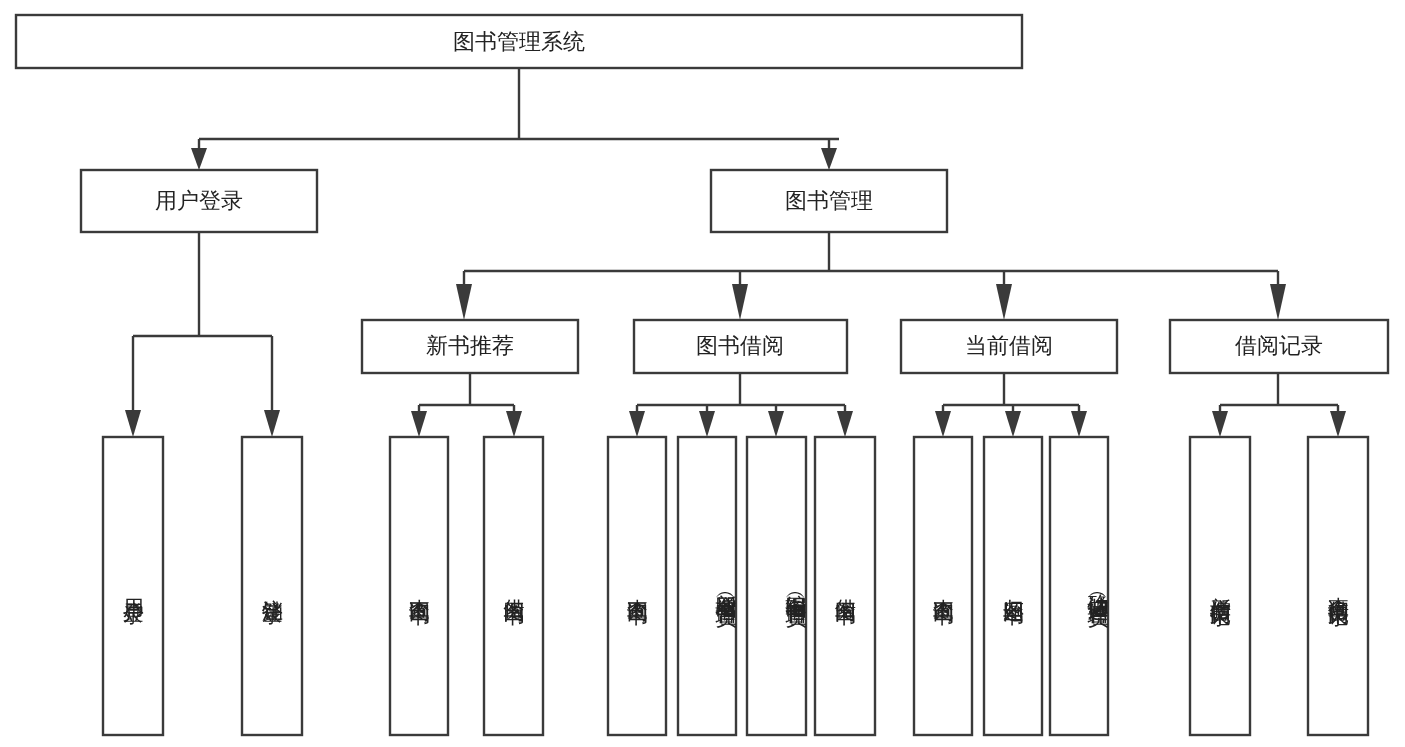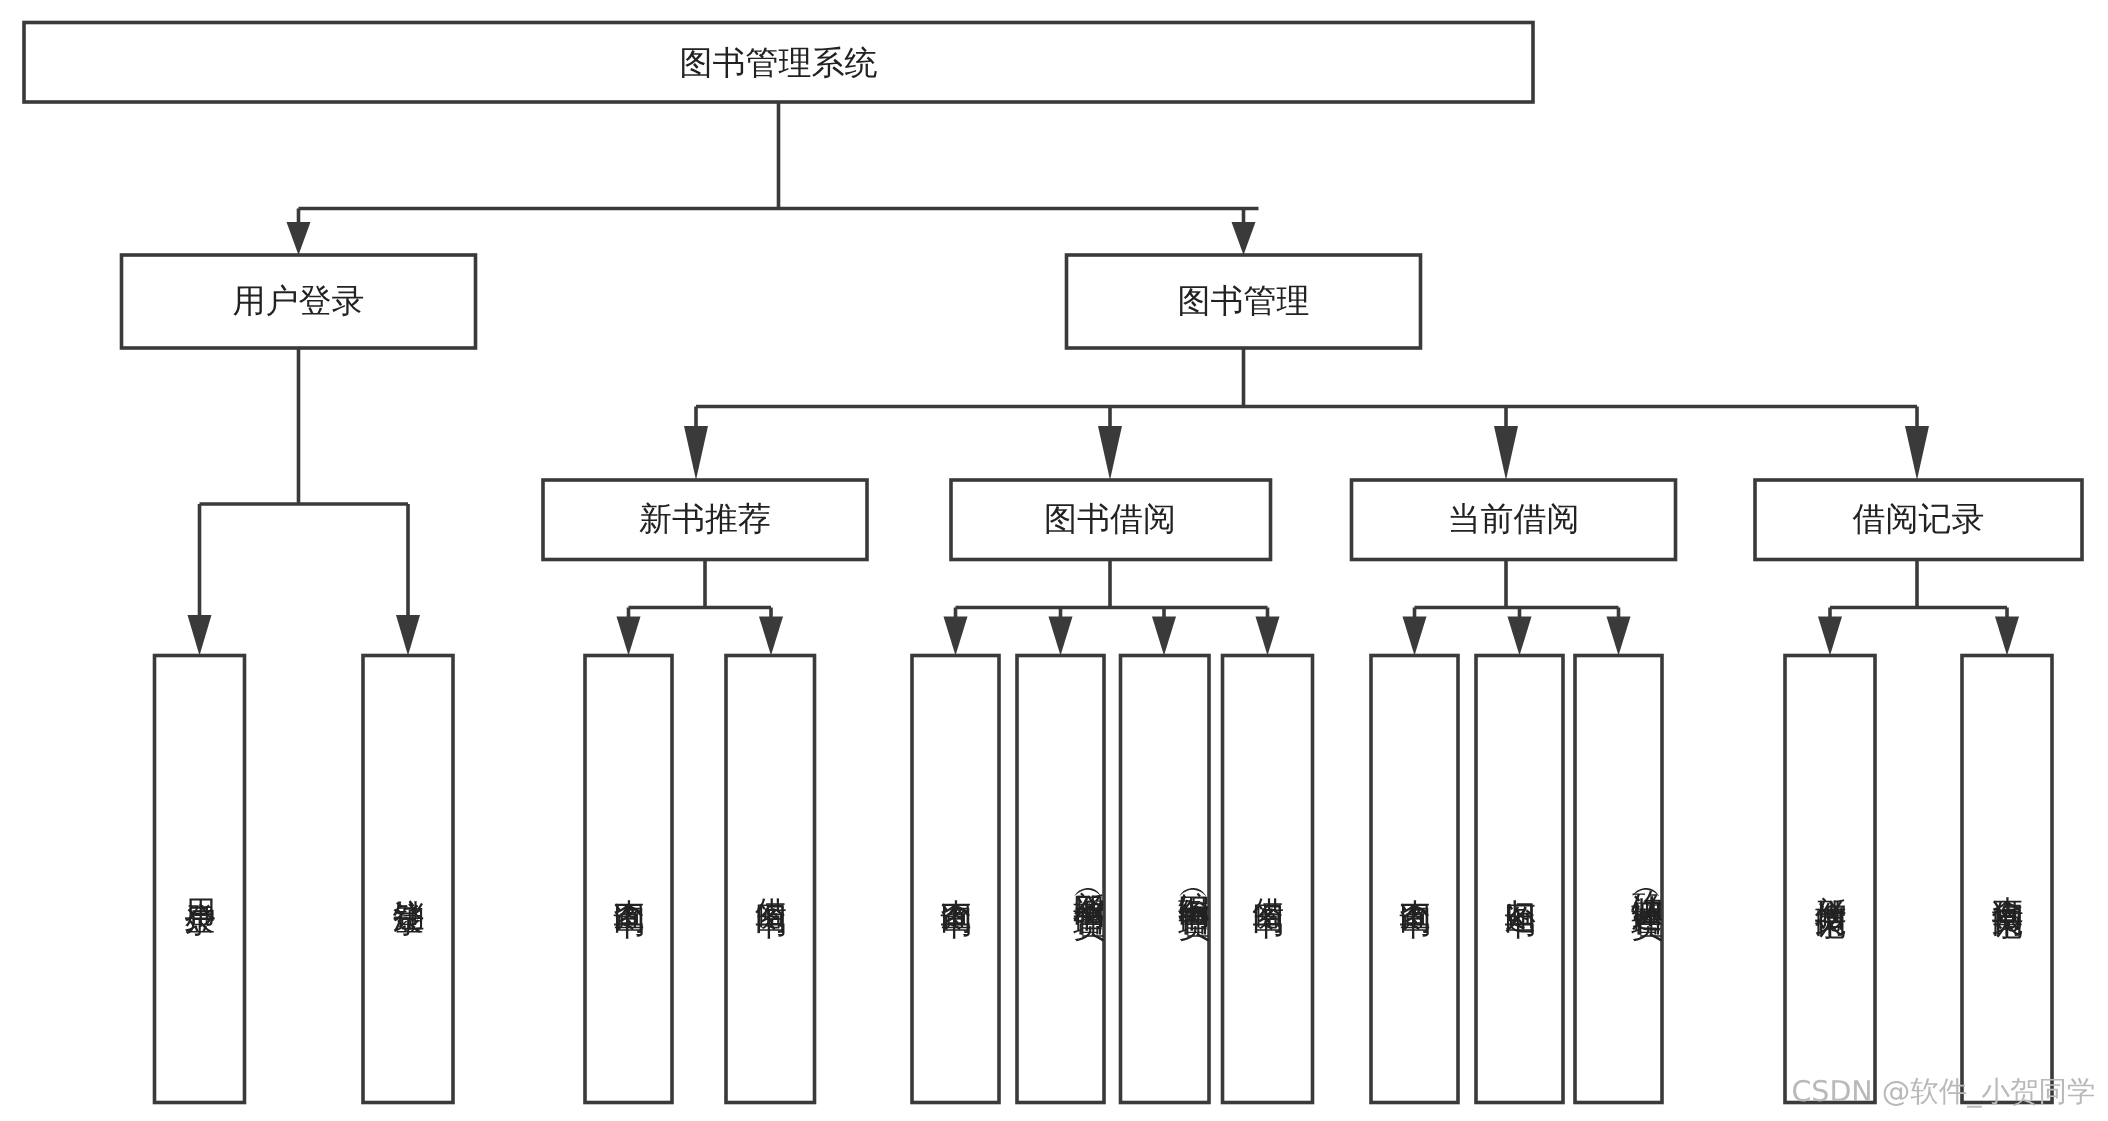--- a/index.html
+++ b/index.html
@@ -198,14 +198,13 @@
   <div class="vlabel-wrap" style="left:747px; top:445px; width:59px; height:282px; align-items:flex-start;">编辑图书（管理员）</div>
   <div class="vlabel-wrap" style="left:815px; top:445px; width:60px; height:282px; align-items:center;">借阅图书</div>
 
   <div class="vlabel-wrap" style="left:914px; top:445px; width:58px; height:282px; align-items:center;">查询图书</div>
   <div class="vlabel-wrap" style="left:984px; top:445px; width:58px; height:282px; align-items:center;">归还图书</div>
   <div class="vlabel-wrap" style="left:1050px; top:445px; width:58px; height:282px; align-items:flex-start;">确认归还（管理员）</div>
 
   <div class="vlabel-wrap" style="left:1190px; top:445px; width:60px; height:282px; align-items:center;">新增借阅记录</div>
   <div class="vlabel-wrap" style="left:1308px; top:445px; width:60px; height:282px; align-items:center;">查询借阅记录</div>
 
-  <div class="watermark">CSDN @软件_小贺同学</div>
 </div>
 
 </body></html>

